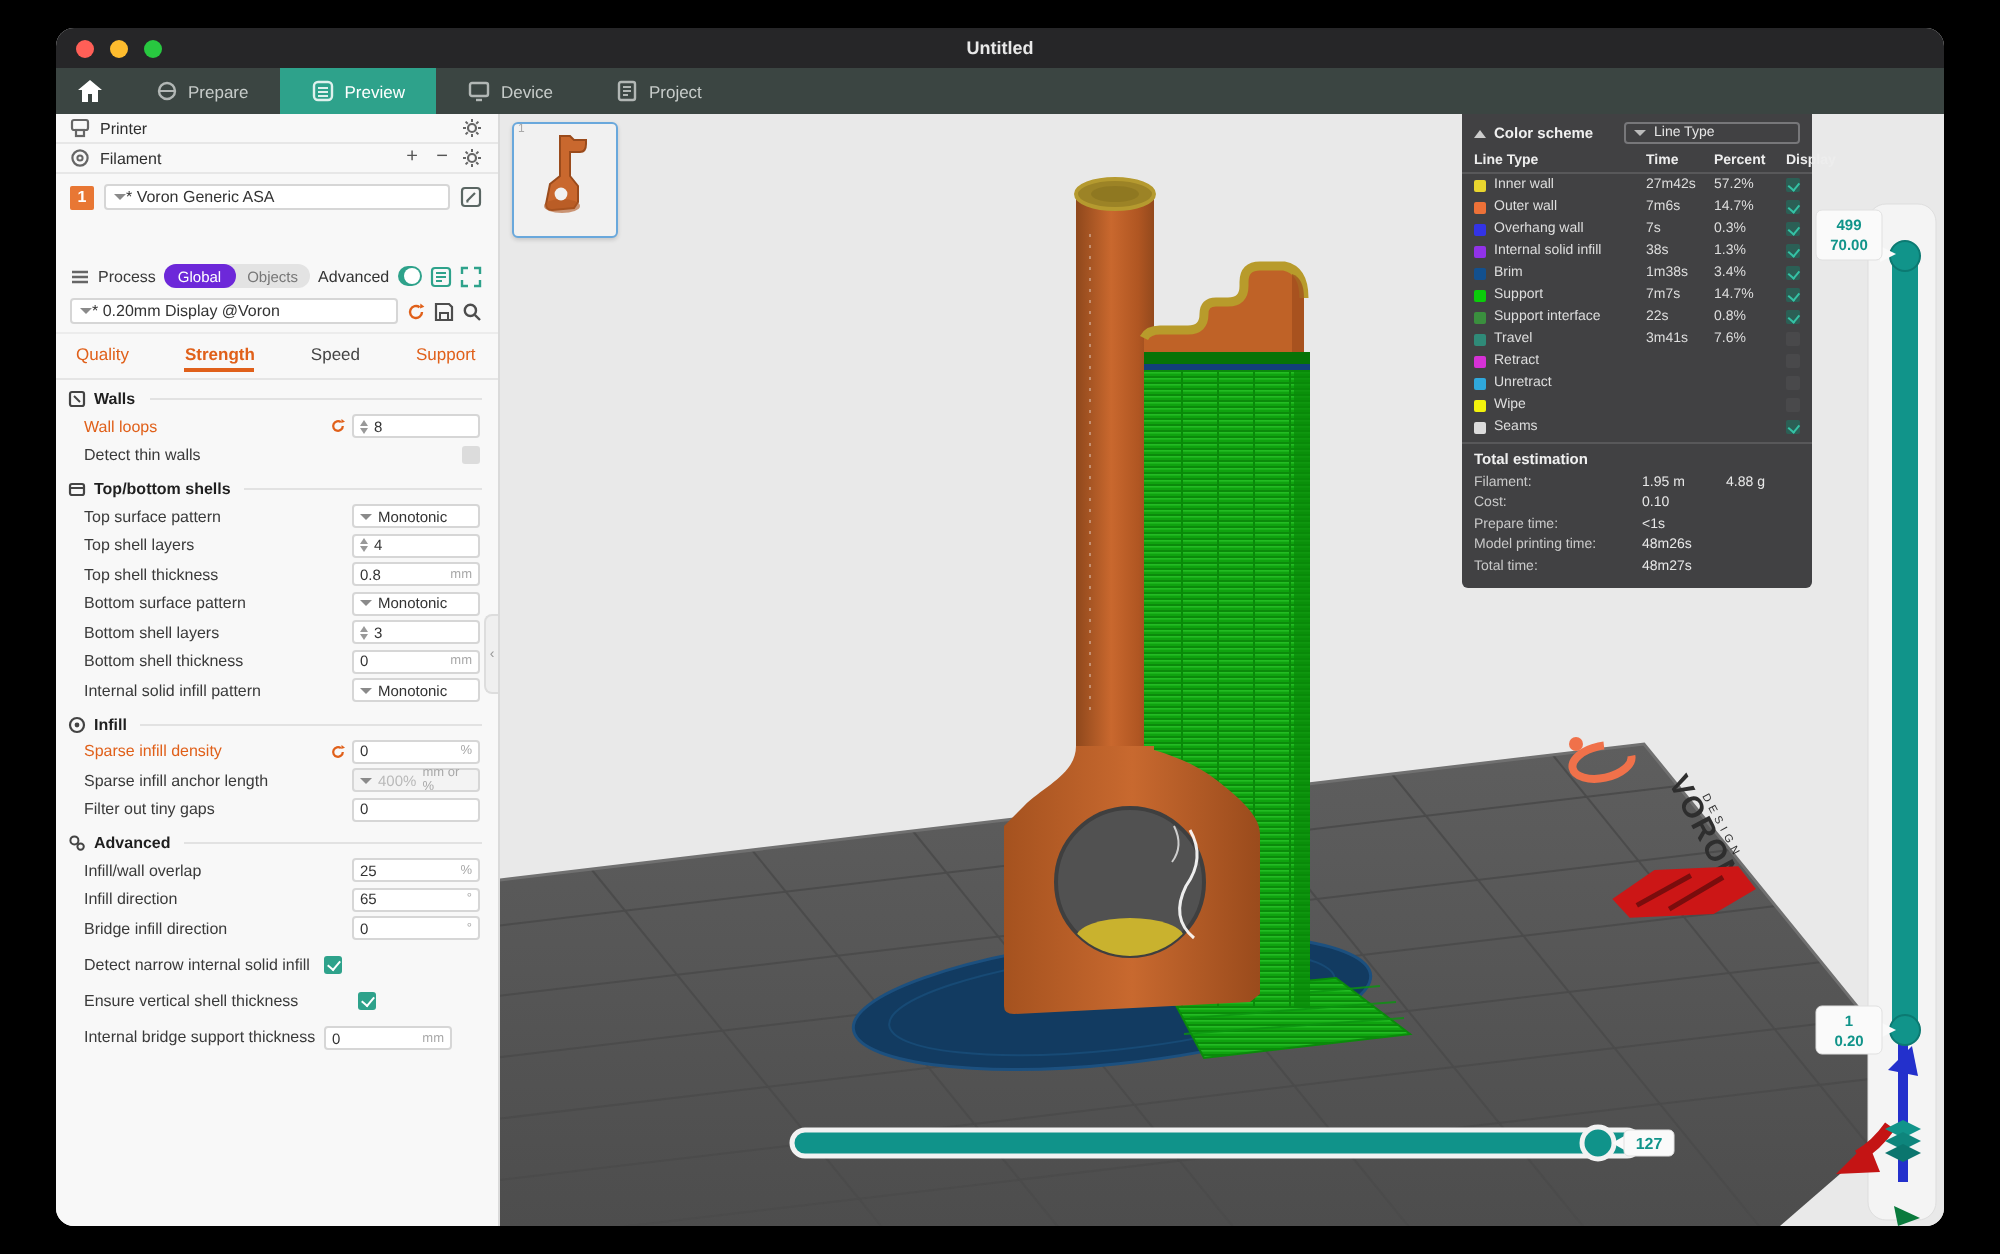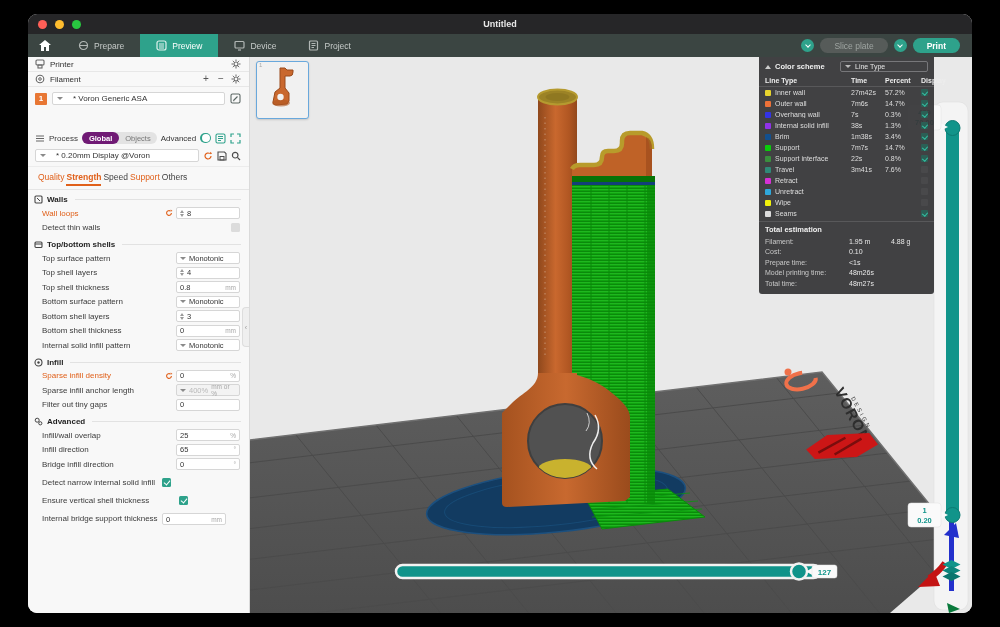--- a/index.html
+++ b/index.html
@@ -37,35 +37,35 @@
   .side-head { height:15px; display:flex; align-items:center; gap:5px; padding:0 8px 0 7px;
                border-bottom:1px solid #E7E7E7; color:#2E2E2E; }
   .side-head .grow { flex:1; }
   .ic { display:inline-flex; align-items:center; justify-content:center; }
   .pm { color:#555; font-size:10px; line-height:8px; width:10px; text-align:center; }
 
   .fil-row { display:flex; align-items:center; gap:5px; padding:5px 8px 5px 7px; }
   .badge { width:12px; height:12px; background:#E87734; color:#fff; font-size:8px; font-weight:bold;
            display:flex; align-items:center; justify-content:center; border-radius:1px; }
   .select { flex:1; height:13px; background:#fff; border:1px solid #D6D6D6; border-radius:2px;
-            display:flex; align-items:center; gap:10px; padding:0 4px; color:#333; }
+            display:flex; align-items:center; gap:0; padding:0 4px; color:#333; }
   .caret { width:0; height:0; border-left:3px solid transparent; border-right:3px solid transparent;
            border-top:3.5px solid #8a8a8a; }
 
   .proc-row { display:flex; align-items:center; gap:4px; padding:2px 8px 2px 7px;margin-top:20px; }
   .seg { display:flex; background:#E3E3E3; border-radius:7px; height:12px; align-items:center; font-size:7.5px; }
-  .seg .on { background:#701a75; color:#fff; border-radius:7px; padding:0 7px; height:12px; display:flex; align-items:center; font-weight:bold;}
+  .seg .on { background:#6d28d9; color:#fff; border-radius:7px; padding:0 7px; height:12px; display:flex; align-items:center; font-weight:normal;}
   .seg .off{ color:#777; padding:0 6px; }
   .adv { margin-left:auto; font-size:8px; color:#333; }
   .toggle { width:18px; height:10px; background:#2EA28B; border-radius:5px; position:relative; }
   .toggle::after { content:""; position:absolute; right:1px; top:1px; width:8px; height:8px; background:#fff; border-radius:50%; }
 
   .preset-row { display:flex; align-items:center; gap:4px; padding:3px 8px 4px 7px; border-bottom:1px solid #ECECEC;}
 
-  .ptabs { display:flex; gap:2px; padding:5px 10px 3px 10px; font-size:8.5px; border-bottom:1px solid #E5E5E5; }
+  .ptabs { display:flex; gap:28px; padding:5px 10px 3px 10px; font-size:8.5px; border-bottom:1px solid #E5E5E5; }
   .ptab { color:#444; padding-bottom:2px; }
   .ptab.mod { color:#E0601A; }
   .ptab.active { color:#E0601A; font-weight:bold; border-bottom:2px solid #E0601A; }
 
   .sec { display:flex; align-items:center; gap:4px; padding:5px 8px 2px 6px; font-weight:bold; font-size:8px; color:#1F1F1F; }
   .sec::after { content:""; flex:1; border-top:1px solid #E2E2E2; margin-left:3px; }
 
   .srow { display:flex; align-items:center; min-height:14.5px; padding:0 9px 0 14px; }
   .srow .lbl { flex:1; color:#3A3A3A; line-height:1.15; padding:1px 0; }
   .srow .lbl.orange { color:#E0601A; }
@@ -90,21 +90,21 @@
                     border:1px solid #DDD; border-right:none; border-radius:4px 0 0 4px;
                     display:flex; align-items:center; justify-content:center; color:#999; font-size:7px;}
 
   
   .viewport { position:absolute; left:222px; top:0; width:722px; height:556px; background:#E9E9E9; }
   .thumb { position:absolute; left:6px; top:4px; width:53px; height:58px; background:#F1F1F1;
            border:1.5px solid #69A8DC; border-radius:3px; box-shadow:0 1px 2px rgba(0,0,0,.15); }
   .thumb .idx { position:absolute; left:2px; top:0px; font-size:6px; color:#AAA; }
 
   
-  .legend { position:absolute; left:509px; top:0px; width:175px; background:rgba(54,54,56,.94);
+  .legend { position:absolute; left:481px; top:0px; width:175px; background:rgba(54,54,56,.94);
             border-radius:0 0 3px 3px; color:#DEDEDE; font-size:7px; padding-bottom:5px; }
   .lg-head { display:flex; align-items:center; gap:4px; padding:4px 6px 3px 6px; }
   .lg-head b { font-size:7.5px; color:#F0F0F0; }
   .chev-up { width:0; height:0; border-left:3px solid transparent; border-right:3px solid transparent; border-bottom:4px solid #CCC; }
   .lg-dd { margin-left:auto; width:88px; height:11px; border:1px solid #77777A; border-radius:2px;
            display:flex; align-items:center; gap:4px; padding:0 4px; color:#E6E6E6; }
   .lg-dd .caret { border-top-color:#BBB; }
   .lg-cols, .lg-row { display:grid; grid-template-columns:86px 34px 36px 1fr; align-items:center; padding:0 6px; }
   .lg-cols { font-weight:bold; font-size:7px; color:#EDEDED; padding-top:2px; padding-bottom:2px;
              border-bottom:1px solid #58585A; }
@@ -173,30 +173,20 @@
     </div>
     <div class="tab">
       <span class="ic">
         <svg width="11" height="11" viewBox="0 0 11 11">
             <rect x="1.5" y="1" width="8" height="9" rx="1" fill="none" stroke="#C7CCCA" stroke-width="1.2"></rect>
             <path d="M3.5 3.5 h4 M3.5 5.5 h4 M3.5 7.5 h2.5" stroke="#C7CCCA" stroke-width="1"></path>
           </svg>
       </span>
       <span>Project</span>
     </div>
-    <div class="tb-right">
-      <span class="chev-btn">
-          <i></i>
-        </span>
-      <span class="pill slice">Slice plate</span>
-      <span class="chev-btn">
-          <i></i>
-        </span>
-      <span class="pill print">Print</span>
-    </div>
   </div>
 
   <div class="main">
 
     <div class="sidebar">
 
       <div class="side-head">
         <span class="ic">
           <svg width="10" height="10" viewBox="0 0 10 10">
               <rect x="1" y="1" width="8" height="5" rx="1" fill="none" stroke="#666" stroke-width="1.1"></rect>

